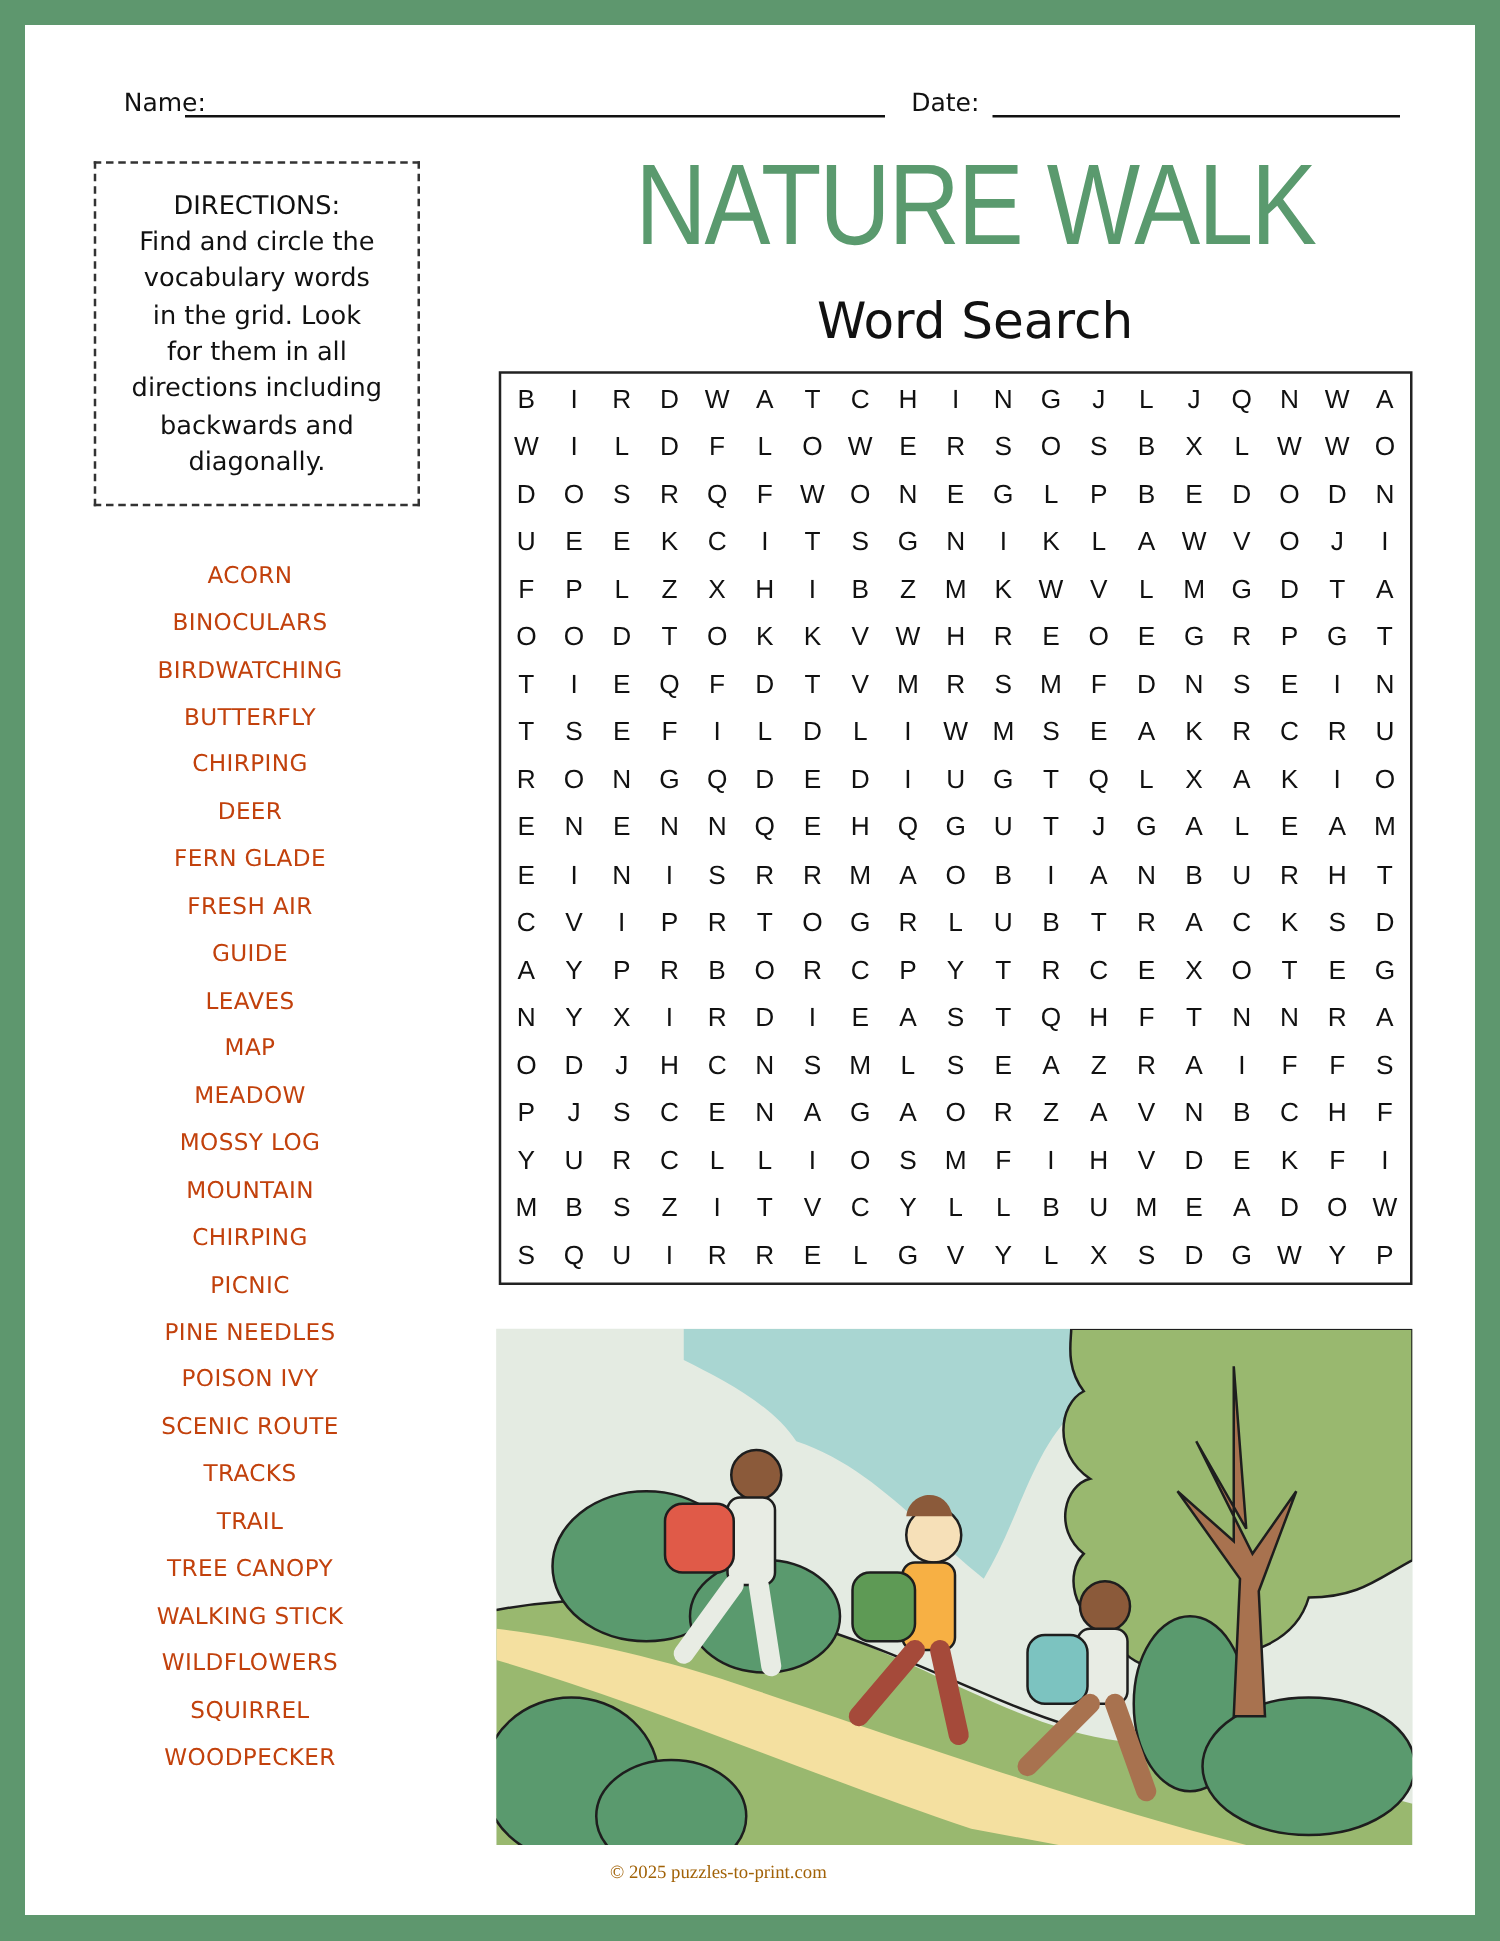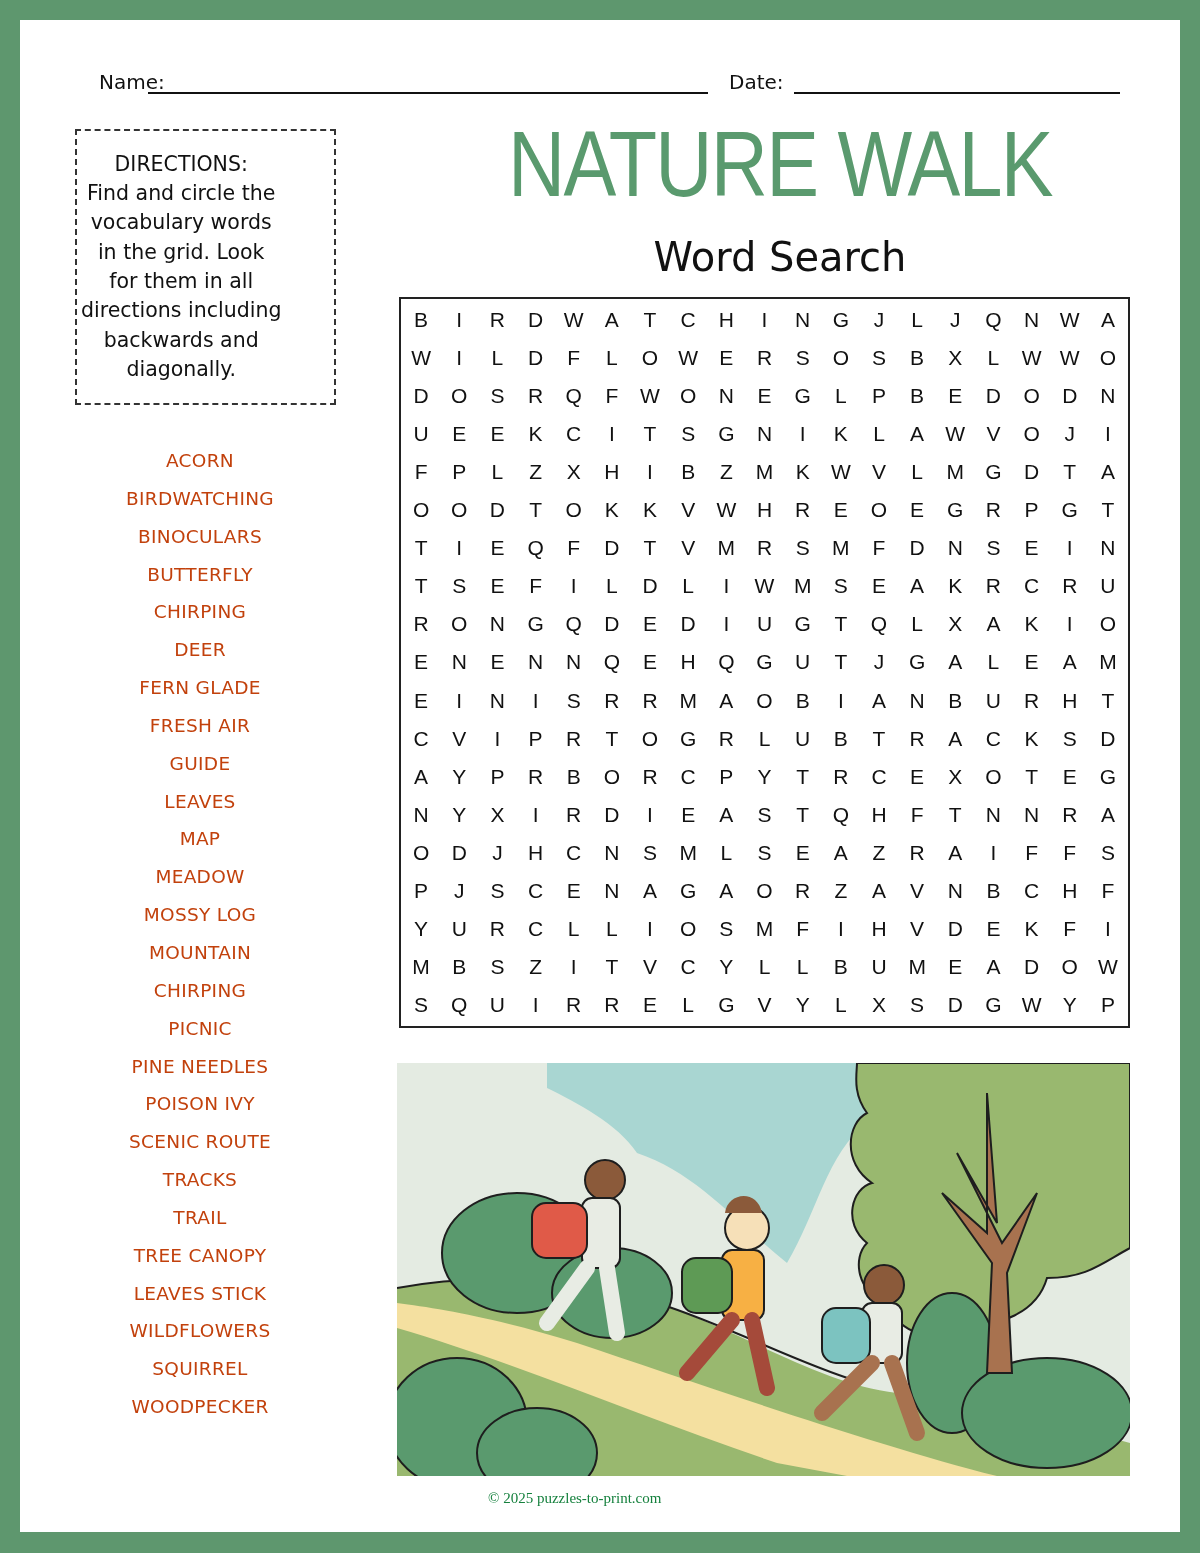--- a/index.html
+++ b/index.html
@@ -26,21 +26,21 @@
   .name-label { position: absolute; left: 0; top: 2px; margin-left: 29px; }
   .name-line { position: absolute; left: 78px; top: 24px; width: 560px; height: 2px; background: #111; }
   .date-label { position: absolute; left: 659px; top: 2px; }
   .date-line { position: absolute; left: 724px; top: 24px; width: 326px; height: 2px; background: #111; }
 
   
   .directions {
     position: absolute; left: 55px; top: 109px;
     width: 261px; height: 276px;
     border: 2px dashed #333;
-    display: flex; align-items: center; justify-content: flex-start;
+    display: flex; align-items: center; justify-content: center;
     text-align: center;
     font-family: "DejaVu Sans", sans-serif;
     font-size: 20.5px; line-height: 29.3px; color: #111;
     padding: 6px 4px;
   }
   .directions-text { white-space: pre-line; }
 
   
   .word-list {
     position: absolute; left: 60px; top: 422px;
@@ -90,21 +90,21 @@
     width: 733px; height: 413px;
     overflow: hidden;
     background: #e4ebe2;
   }
   .illustration svg { display: block; }
 
   .footer {
     position: absolute; left: 380px; top: 1470px; width: 460px;
     text-align: left; padding-left: 88px;
     font-family: "Liberation Serif", serif;
-    font-size: 15px; color: #15803d;
+    font-size: 15px; color: #a16207;
   }
 </style>
 </head>
 <body>
 
 <div class="page">
 
   <div class="name-row">
     <span class="name-label">Name:</span>
     <div class="name-line"></div>
@@ -118,42 +118,42 @@
 vocabulary words
 in the grid.  Look
 for them in all
 directions including
 backwards and
 diagonally.</div>
   </div>
 
   <ul class="word-list" id="word-list">
       <li>ACORN</li>
+      <li>BINOCULARS</li>
       <li>BIRDWATCHING</li>
-      <li>BINOCULARS</li>
       <li>BUTTERFLY</li>
       <li>CHIRPING</li>
       <li>DEER</li>
       <li>FERN GLADE</li>
       <li>FRESH AIR</li>
       <li>GUIDE</li>
       <li>LEAVES</li>
       <li>MAP</li>
       <li>MEADOW</li>
       <li>MOSSY LOG</li>
       <li>MOUNTAIN</li>
       <li>CHIRPING</li>
       <li>PICNIC</li>
       <li>PINE NEEDLES</li>
       <li>POISON IVY</li>
       <li>SCENIC ROUTE</li>
       <li>TRACKS</li>
       <li>TRAIL</li>
       <li>TREE CANOPY</li>
-      <li>LEAVES STICK</li>
+      <li>WALKING STICK</li>
       <li>WILDFLOWERS</li>
       <li>SQUIRREL</li>
       <li>WOODPECKER</li>
     </ul>
 
   <h1 class="title">NATURE WALK</h1>
   <div class="subtitle">Word Search</div>
 
   <div class="grid" id="grid">
       <div class="cell">B</div>

